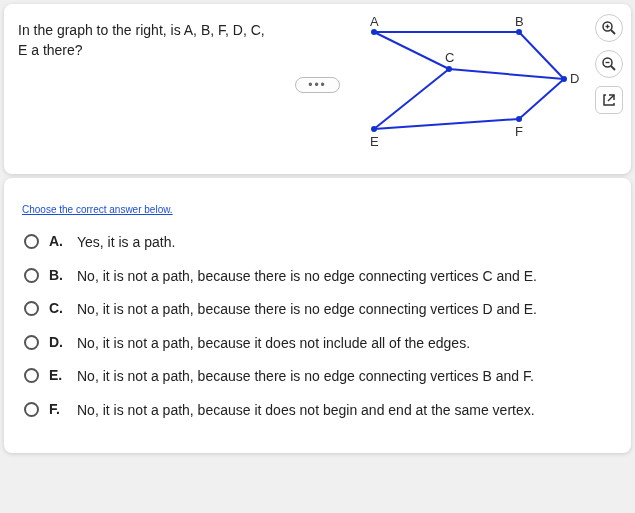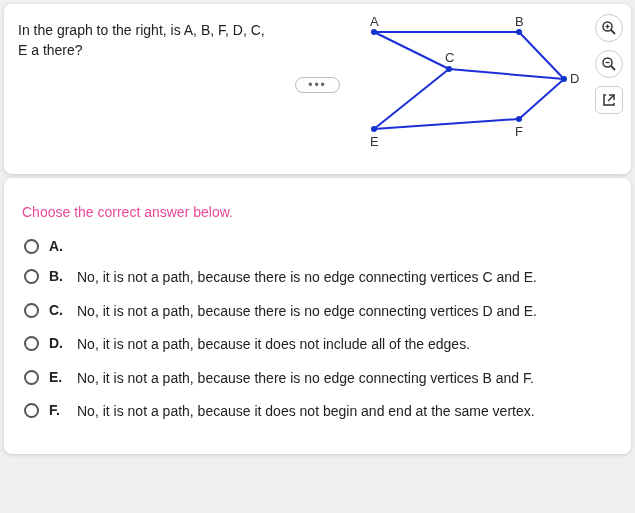--- a/index.html
+++ b/index.html
@@ -76,23 +76,24 @@
     border: 1px solid #bbb;
     border-radius: 11px;
     padding: 0 12px;
     font-size: 12px;
     letter-spacing: 2px;
     color: #666;
     background: #fdfdfd;
     cursor: pointer;
   }
   .instruction {
-    font-size: 14px;
-    color: #ec4899;
+    font-size: 10px;
+    color: #1d4ed8;
     margin: 10px 0 18px 4px;
+    text-decoration: underline;
   }
   .choices { margin-left: 6px; }
   .choice-row {
     display: flex;
     align-items: flex-start;
     gap: 10px;
     margin-bottom: 14px;
     font-size: 14px;
     color: #222;
   }
@@ -177,20 +178,21 @@
   </div>
 </div>
 
 <div class="card">
   <div class="instruction">Choose the correct answer below.</div>
   <div class="choices">
 
     <div class="choice-row">
       <div class="radio"></div>
       <div class="choice-letter">A.</div>
+      <div class="choice-text">Yes, it is a path.</div>
     </div>
 
     <div class="choice-row">
       <div class="radio"></div>
       <div class="choice-letter">B.</div>
       <div class="choice-text">No, it is not a path, because there is no edge connecting vertices C and E.</div>
     </div>
 
     <div class="choice-row">
       <div class="radio"></div>

